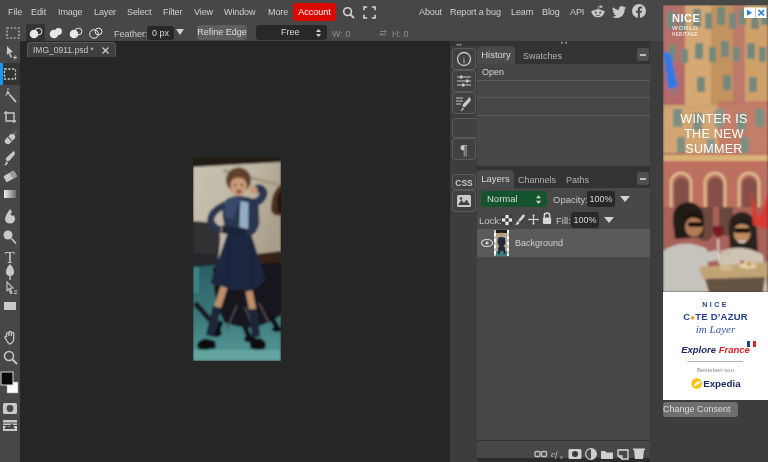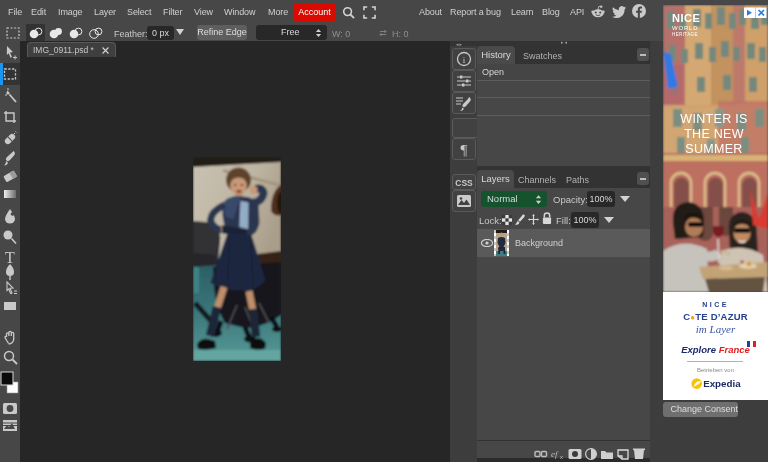--- a/index.html
+++ b/index.html
@@ -547,15 +547,15 @@
 <div class="abs" style="left:663px;top:344px;width:105px;text-align:center;font-size:9.5px;font-weight:bold;font-style:italic;white-space:nowrap;"><span style="color:#1c2a68;">Explore</span> <span style="color:#e02020;">France</span></div>
 <div class="abs" style="left:747px;top:341px;width:9px;height:6px;background:linear-gradient(90deg,#2040a0 33%,#fff 33% 66%,#e02020 66%);"></div>
 <div class="abs" style="left:687px;top:361px;width:56px;height:1px;background:#a8b4c0;"></div>
 <div class="abs" style="left:663px;top:367px;width:105px;text-align:center;color:#8a8a8a;font-size:6px;">Betrieben von</div>
 <svg class="abs" style="left:691px;top:377px;" width="52" height="14" viewBox="0 0 64 17">
   <circle cx="7" cy="8" r="6.5" fill="#fbc108"></circle>
   <path d="M3.5 10.5 Q 7 4 12.5 5.5 Q 9.5 9.5 4.5 11.5 Z" fill="#ffffff"></path>
   <text x="15" y="12.5" font-size="12" font-weight="bold" fill="#1a2b63" font-family="Liberation Sans">Expedia</text>
 </svg>
 
-<div class="abs" style="left:663px;top:402px;width:75px;height:15px;background:#6f6f6f;border-radius:3px;color:#dedede;font-size:9px;text-align:right;line-height:15px;white-space:nowrap;">Change Consent</div>
+<div class="abs" style="left:663px;top:402px;width:75px;height:15px;background:#6f6f6f;border-radius:3px;color:#dedede;font-size:9px;text-align:left;line-height:15px;white-space:nowrap;">Change Consent</div>
 
 </div>
 
 </body></html>

